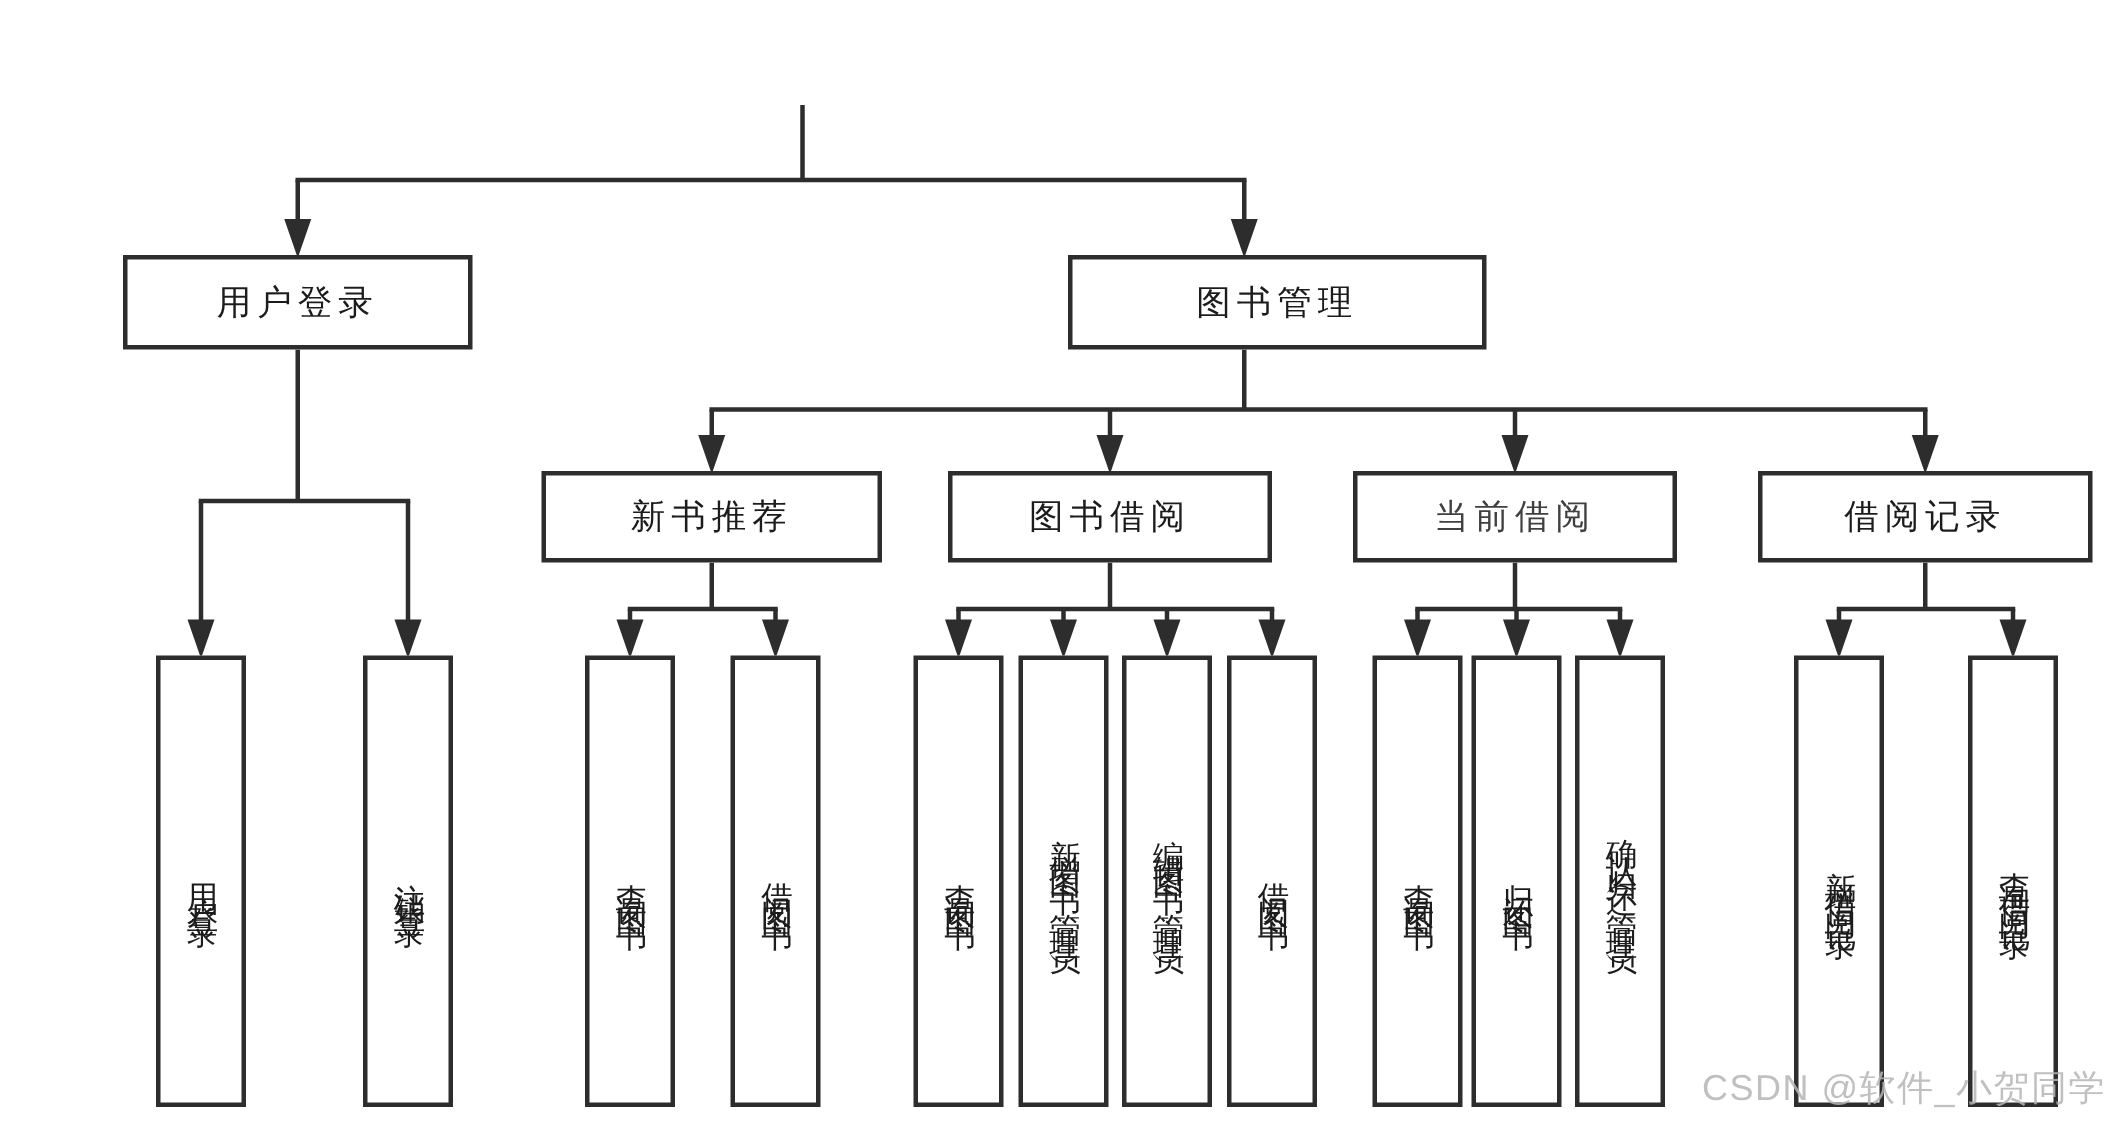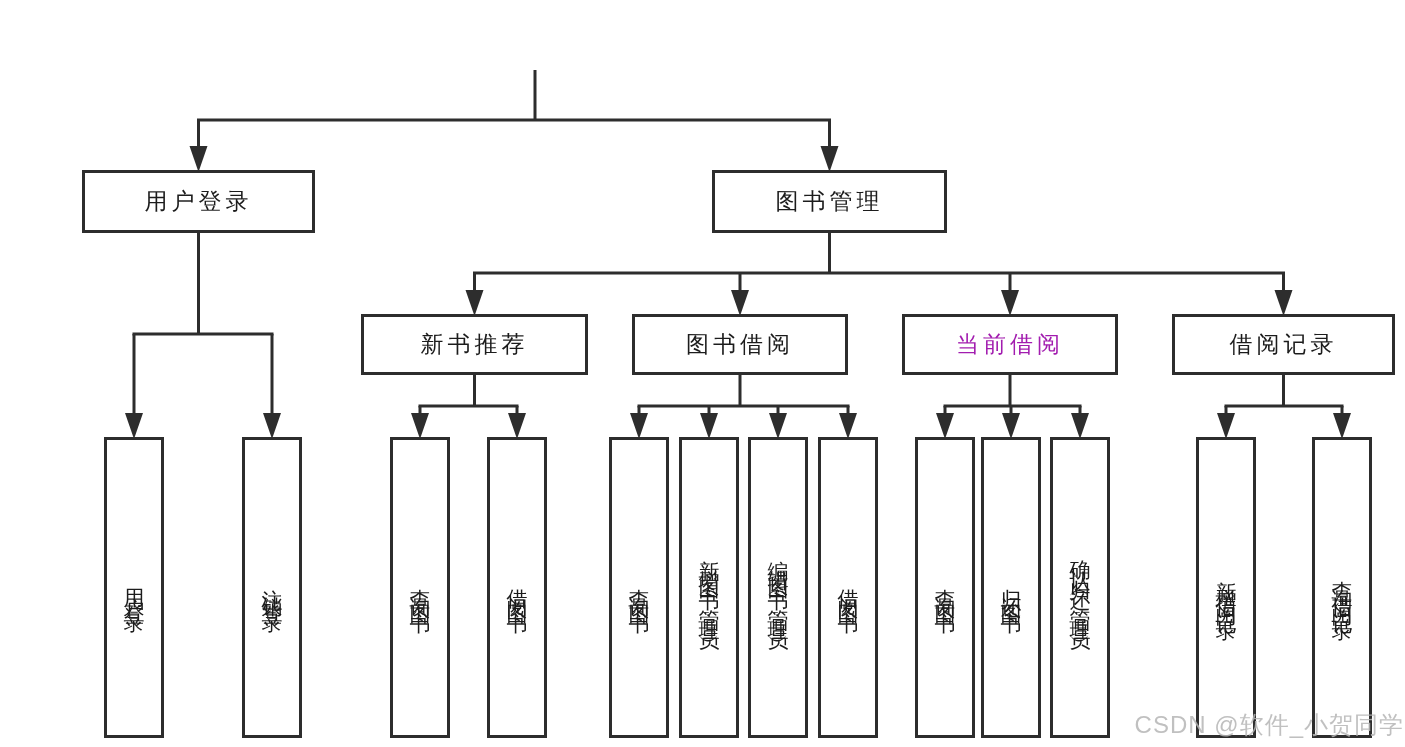--- a/index.html
+++ b/index.html
@@ -79,24 +79,24 @@
       <polygon points="1071,413 1089,413 1080,439" fill="#2d2d2d"></polygon>
       <line x1="1283.5" y1="375" x2="1283.5" y2="406" stroke="#2d2d2d" stroke-width="3"></line>
       <line x1="1224.5" y1="406" x2="1343.5" y2="406" stroke="#2d2d2d" stroke-width="3"></line>
       <line x1="1226" y1="406" x2="1226" y2="415" stroke="#2d2d2d" stroke-width="3"></line>
       <polygon points="1217,413 1235,413 1226,439" fill="#2d2d2d"></polygon>
       <line x1="1342" y1="406" x2="1342" y2="415" stroke="#2d2d2d" stroke-width="3"></line>
       <polygon points="1333,413 1351,413 1342,439" fill="#2d2d2d"></polygon>
     </svg>
   <div id="watermark" style="color: rgb(182, 182, 182);">CSDN @软件_小贺同学</div>
     <div class="node" style="left: 82px; top: 170px; width: 233px; height: 63px; border-color: rgb(45, 45, 45); color: rgb(28, 28, 28);">用户登录</div>
-    <div class="node" style="left: 712px; top: 170px; width: 235px; height: 63px; border-color: rgb(45, 45, 45); color: rgb(28, 28, 28);">图书管理</div>
+    <div class="node" style="left: 712px; top: 170px; width: 279px; height: 63px; border-color: rgb(45, 45, 45); color: rgb(28, 28, 28);">图书管理</div>
     <div class="node" style="left: 361px; top: 314px; width: 227px; height: 61px; border-color: rgb(45, 45, 45); color: rgb(28, 28, 28);">新书推荐</div>
     <div class="node" style="left: 632px; top: 314px; width: 216px; height: 61px; border-color: rgb(45, 45, 45); color: rgb(28, 28, 28); text-align: right;">图书借阅</div>
-    <div class="node" style="left: 902px; top: 314px; width: 216px; height: 61px; border-color: rgb(45, 45, 45); color: #a21caf;">当前借阅</div>
+    <div class="node" style="left: 902px; top: 314px; width: 216px; height: 61px; border-color: rgb(45, 45, 45); color: #404040;">当前借阅</div>
     <div class="node" style="left: 1172px; top: 314px; width: 223px; height: 61px; border-color: rgb(45, 45, 45); color: rgb(28, 28, 28);">借阅记录</div>
     <div class="node vertical" style="left: 104px; top: 437px; width: 60px; height: 301px; border-color: rgb(45, 45, 45); color: rgb(28, 28, 28);">用户登录</div>
     <div class="node vertical" style="left: 242px; top: 437px; width: 60px; height: 301px; border-color: rgb(45, 45, 45); color: rgb(28, 28, 28);">注销登录</div>
     <div class="node vertical" style="left: 390px; top: 437px; width: 60px; height: 301px; border-color: rgb(45, 45, 45); color: rgb(28, 28, 28);">查询图书</div>
     <div class="node vertical" style="left: 487px; top: 437px; width: 60px; height: 301px; border-color: rgb(45, 45, 45); color: rgb(28, 28, 28);">借阅图书</div>
     <div class="node vertical" style="left: 609px; top: 437px; width: 60px; height: 301px; border-color: rgb(45, 45, 45); color: rgb(28, 28, 28);">查询图书</div>
     <div class="node vertical long" style="left: 679px; top: 437px; width: 60px; height: 301px; border-color: rgb(45, 45, 45); color: rgb(28, 28, 28);">新增图书（管理员）</div>
     <div class="node vertical long" style="left: 748px; top: 437px; width: 60px; height: 301px; border-color: rgb(45, 45, 45); color: rgb(28, 28, 28);">编辑图书（管理员）</div>
     <div class="node vertical" style="left: 818px; top: 437px; width: 60px; height: 301px; border-color: rgb(45, 45, 45); color: rgb(28, 28, 28);">借阅图书</div>
     <div class="node vertical" style="left: 915px; top: 437px; width: 60px; height: 301px; border-color: rgb(45, 45, 45); color: rgb(28, 28, 28);">查询图书</div>

